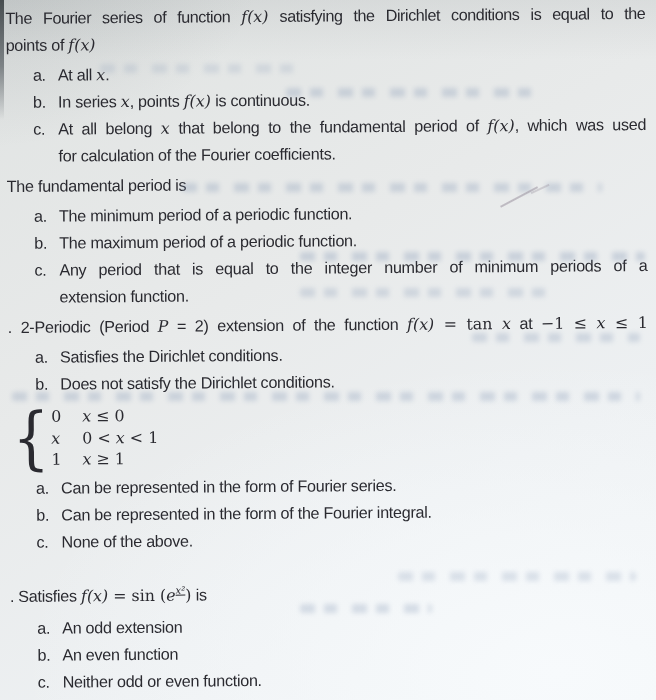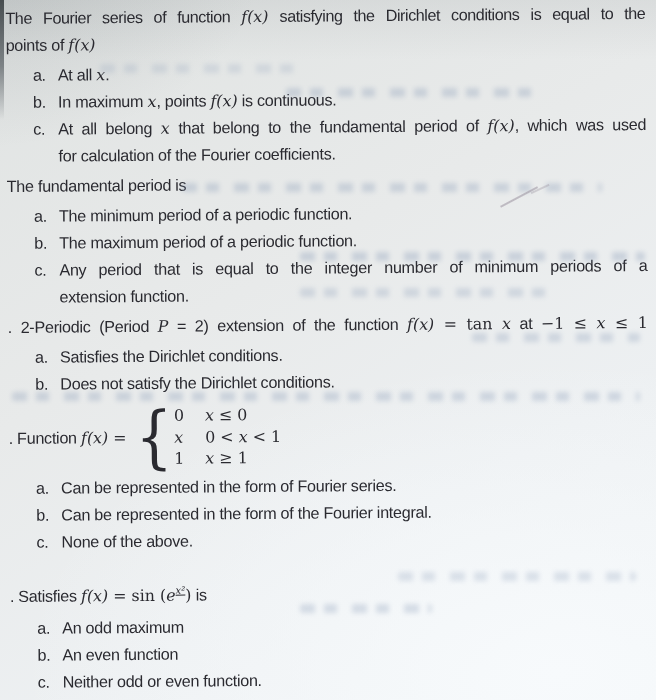--- a/index.html
+++ b/index.html
@@ -77,21 +77,21 @@
       <div class="opts">
         <div class="opt">
           <span class="letter">a.</span>
           <div class="optlines">
               <div><span>At all </span><span class="mi">x</span><span>.</span></div>
             </div>
         </div>
         <div class="opt">
           <span class="letter">b.</span>
           <div class="optlines">
-              <div><span>In maximum </span><span class="mi">x</span><span>, points </span><span class="mi">f(x)</span><span> is continuous.</span></div>
+              <div><span>In series </span><span class="mi">x</span><span>, points </span><span class="mi">f(x)</span><span> is continuous.</span></div>
             </div>
         </div>
         <div class="opt">
           <span class="letter">c.</span>
           <div class="optlines">
             <div class="jst"><span>At all belong </span><span class="mi">x</span><span> that belong to the fundamental period of </span><span class="mi">f(x)</span><span>, which was used</span></div>
             <div><span>for calculation of the Fourier coefficients.</span></div>
           </div>
         </div>
       </div>
@@ -138,21 +138,20 @@
           <span class="letter">b.</span>
           <div class="optlines">
               <div><span>Does not satisfy the Dirichlet conditions.</span></div>
             </div>
         </div>
       </div>
     </section>
 
     <section class="q4">
       <div class="formula">
-        <span class="flead"><span>. Function </span><span class="mi">f(x)</span><span class="mr"> = </span></span>
         <span class="brace">{</span>
         <div class="frows">
           <div class="frow">
             <span class="fval"><span class="mr">0</span></span>
             <span class="fcond"><span class="mi">x</span><span class="mr"> ≤ 0</span></span>
           </div>
           <div class="frow">
             <span class="fval"><span class="mi">x</span></span>
             <span class="fcond"><span class="mr">0 &lt; </span><span class="mi">x</span><span class="mr"> &lt; 1</span></span>
           </div>
@@ -183,21 +182,21 @@
         </div>
       </div>
     </section>
 
     <section class="q5">
       <div class="qtitle"><span>. Satisfies </span><span class="mi">f(x)</span><span class="mr"> = sin (</span><span class="mi">e</span><span class="mi sup">x²</span><span class="mr">)</span><span> is</span></div>
       <div class="opts">
         <div class="opt">
           <span class="letter">a.</span>
           <div class="optlines">
-              <div><span>An odd maximum</span></div>
+              <div><span>An odd extension</span></div>
             </div>
         </div>
         <div class="opt">
           <span class="letter">b.</span>
           <div class="optlines">
               <div><span>An even function</span></div>
             </div>
         </div>
         <div class="opt">
           <span class="letter">c.</span>

